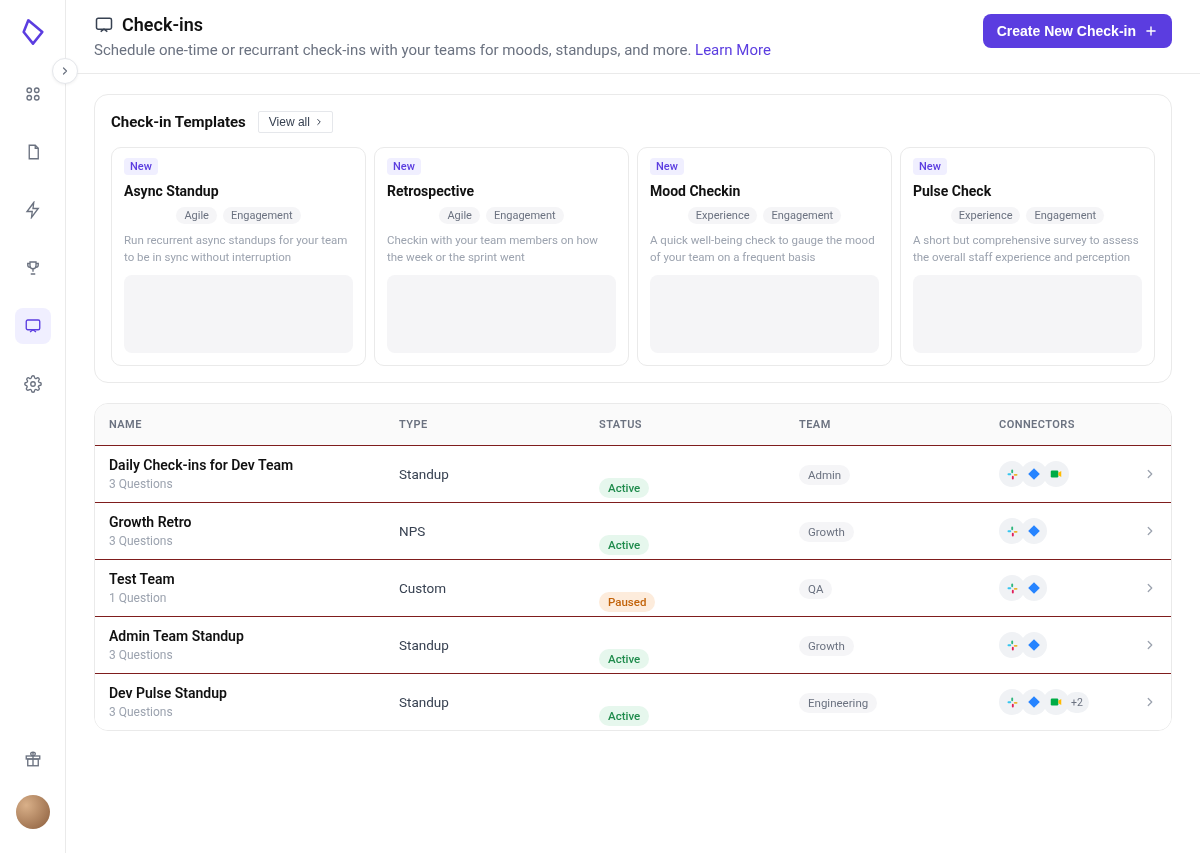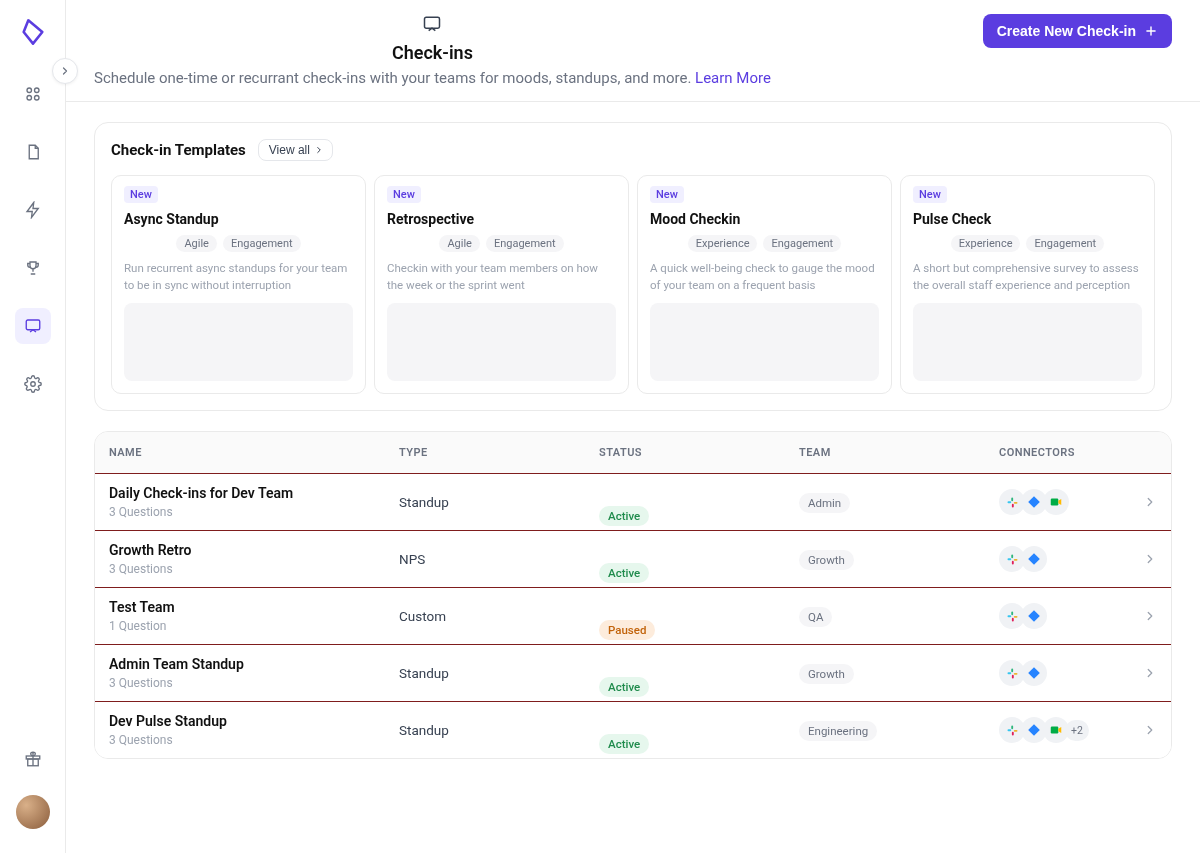--- a/index.html
+++ b/index.html
@@ -10,32 +10,32 @@
   .nav-icons { display: flex; flex-direction: column; gap: 22px; align-items: center; }
   .nav-icon { width: 36px; height: 36px; border-radius: 8px; display: flex; align-items: center; justify-content: center; color: #6b7280; cursor: pointer; }
   .nav-icon.active { background: #f0efff; color: #5b3de0; }
   .sidebar-bottom { margin-top: auto; display: flex; flex-direction: column; align-items: center; gap: 18px; padding-bottom: 8px;}
   .avatar { width: 34px; height: 34px; border-radius: 50%; background: radial-gradient(circle at 30% 30%, #d9b089, #8a5c3b); }
   .expand-btn { position: absolute; right: -13px; top: 58px; width: 26px; height: 26px; border-radius: 50%; background: #fff; border:1px solid #e5e7eb; display:flex; align-items:center; justify-content:center; box-shadow: 0 1px 3px rgba(0,0,0,0.06); cursor:pointer; color:#6b7280; }
 
   .main { flex: 1; display:flex; flex-direction:column; overflow:auto; }
   .header { display:flex; justify-content:space-between; align-items:flex-start; padding: 14px 28px 14px 28px; border-bottom:1px solid #eaeaea; }
   .header-left { display:flex; flex-direction:column; gap:6px; }
-  .page-title-row { display:flex; align-items:center; gap:8px;flex-direction:column; }
+  .page-title-row { display:flex; align-items:center; gap:8px; }
   .page-title { font-size: 18px; font-weight: 600; color:#111; }
   .page-subtitle { font-size: 15px; color:#6b7280; }
   .learn-more { color:#5b3de0; cursor:pointer; }
   .create-btn { background:#5b3de0; color:#fff; border:none; border-radius:8px; padding: 9px 14px; font-size:14px; font-weight:600; display:flex; align-items:center; gap:8px; cursor:pointer; }
 
   .content { padding: 20px 28px; display:flex; flex-direction:column; gap:20px; }
 
   .templates-panel { border:1px solid #eaeaea; border-radius:14px; padding:16px; }
   .templates-header { display:flex; align-items:center; gap:12px; margin-bottom:14px; }
   .templates-title { font-size:15px; font-weight:700; }
-  .view-all { font-size:12px; color:#374151; border:1px solid #e5e7eb; border-radius:8px; padding:3px 8px 3px 10px; display:flex; align-items:center; gap:4px; cursor:pointer; background:#fff; }
+  .view-all { font-size:12px; color:#374151; border:1px solid #e5e7eb; border-radius:2px; padding:3px 8px 3px 10px; display:flex; align-items:center; gap:4px; cursor:pointer; background:#fff; }
   .template-cards { display:flex; gap:8px; }
   .template-card { flex:1; border:1px solid #eaeaea; border-radius:10px; padding:10px 12px 12px; display:flex; flex-direction:column; gap:8px; }
   .new-badge { align-self:flex-start; background:#f0efff; color:#5b3de0; font-size:11px; font-weight:500; border-radius:4px; padding:2px 6px; }
   .template-name { font-size:14px; font-weight:700; }
   .tag-row { display:flex; gap:6px;justify-content:center; }
   .tag { font-size:11px; color:#6b7280; background:#f5f5f7; border-radius:10px; padding:2px 8px; }
   .template-desc { font-size:11.5px; color:#9ca3af; line-height:1.45; }
   .template-thumb { background:#f5f5f7; border-radius:8px; height:78px; margin-top:2px; }
 
   .table-panel { border:1px solid #eaeaea; border-radius:14px; overflow:hidden; }

